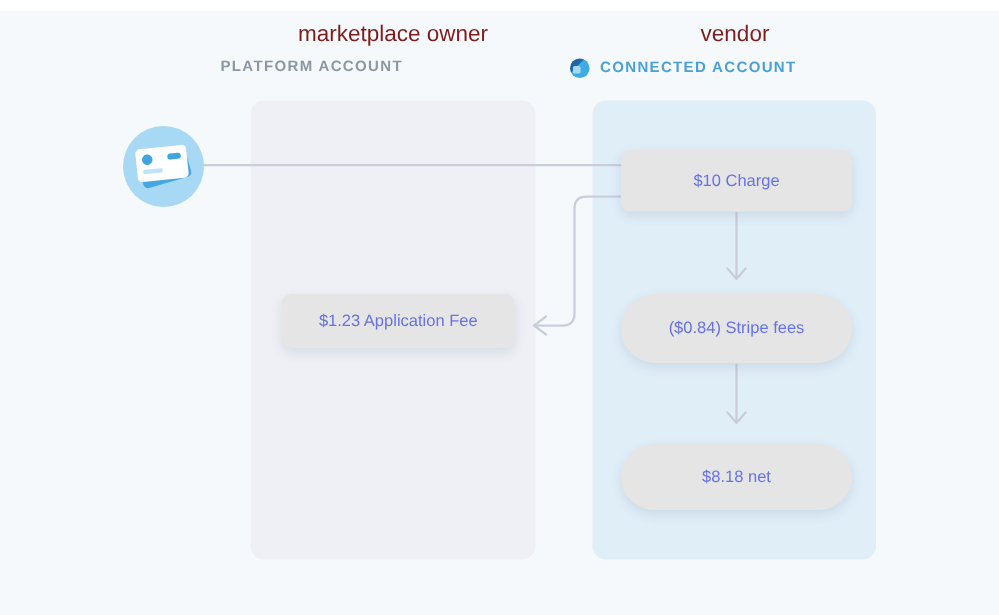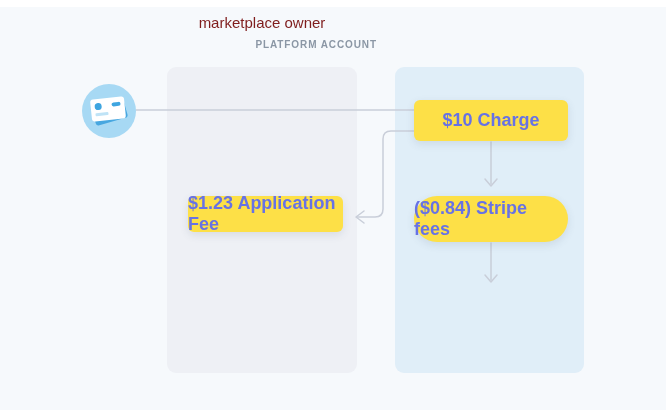--- a/index.html
+++ b/index.html
@@ -11,31 +11,31 @@
   .top-strip{position:absolute;left:0;top:0;width:666px;height:7px;background:#ffffff;}
   .column{position:absolute;top:67px;height:306px;border-radius:9px;}
   .column.platform{left:167px;width:190px;background:#eef0f5;}
   .column.vendor{left:395px;width:189px;background:#e0eef8;}
 
   .col-header{position:absolute;top:13px;text-align:center;}
   .col-header.platform{left:147px;width:230px;}
   .col-header.vendor{left:380px;width:220px;}
   .col-title{font-size:15px;font-weight:500;color:#7f1d1d;line-height:19px;}
   .col-sub{margin-top:7px;font-size:10px;font-weight:700;letter-spacing:0.9px;
-    display:flex;align-items:center;justify-content:flex-end;gap:7px;}
+    display:flex;align-items:center;justify-content:flex-start;gap:7px;}
   .col-sub.platform{color:#8b97a5;}
   .col-sub.vendor{color:#4a9fd5;}
 
   .connect-icon{width:13px;height:13px;border-radius:50%;position:relative;overflow:hidden;
     background:linear-gradient(135deg,#19588c 0%,#1d6fae 38%,#3fabe4 38%,#3fabe4 100%);}
   .connect-icon::after{content:"";position:absolute;left:2px;top:5px;width:5px;height:5px;
     background:#a5daf4;border-radius:1px;}
 
-  .node{position:absolute;background:#fde047;display:flex;align-items:center;justify-content:center;
-    color:#6772e5;font-size:18px;font-weight:700;
+  .node{position:absolute;background:#e5e5e5;display:flex;align-items:center;justify-content:center;
+    color:#6772e5;font-size:11px;font-weight:400;
     box-shadow:0 3px 8px rgba(55,70,95,0.12);}
   .node.charge{left:414px;top:100px;width:154px;height:41px;border-radius:6px;}
   .node.appfee{left:188px;top:196px;width:155px;height:36px;border-radius:6px;}
   .node.fees{left:414px;top:196px;width:154px;height:46px;border-radius:23px;}
   .node.net{left:414px;top:296px;width:154px;height:44px;border-radius:22px;}
 
   .card-badge{position:absolute;left:82px;top:84px;width:54px;height:54px;border-radius:50%;
     background:#a7d9f4;}
   .card-back{position:absolute;left:11px;top:17px;width:33px;height:21px;background:#47a7e0;
     border-radius:3px;transform:rotate(-16deg);}
@@ -67,26 +67,34 @@
     <path d="M485,275 L491,282 L497,275"></path>
   </svg>
 
   <div class="col-header platform">
     <div class="col-title">marketplace owner</div>
     <div class="col-sub platform">
       <span>PLATFORM ACCOUNT</span>
     </div>
   </div>
 
+  <div class="col-header vendor">
+    <div class="col-title">vendor</div>
+    <div class="col-sub vendor">
+      <span class="connect-icon"></span>
+      <span>CONNECTED ACCOUNT</span>
+    </div>
+  </div>
 
   <div class="card-badge">
     <span class="card-back"></span>
     <span class="card-front">
       <span class="card-dot"></span>
       <span class="card-dash1"></span>
       <span class="card-dash2"></span>
     </span>
   </div>
 
   <div class="node charge">$10 Charge</div>
   <div class="node appfee">$1.23 Application Fee</div>
   <div class="node fees">($0.84) Stripe fees</div>
+  <div class="node net">$8.18 net</div>
 </div>
 
 </body></html>

